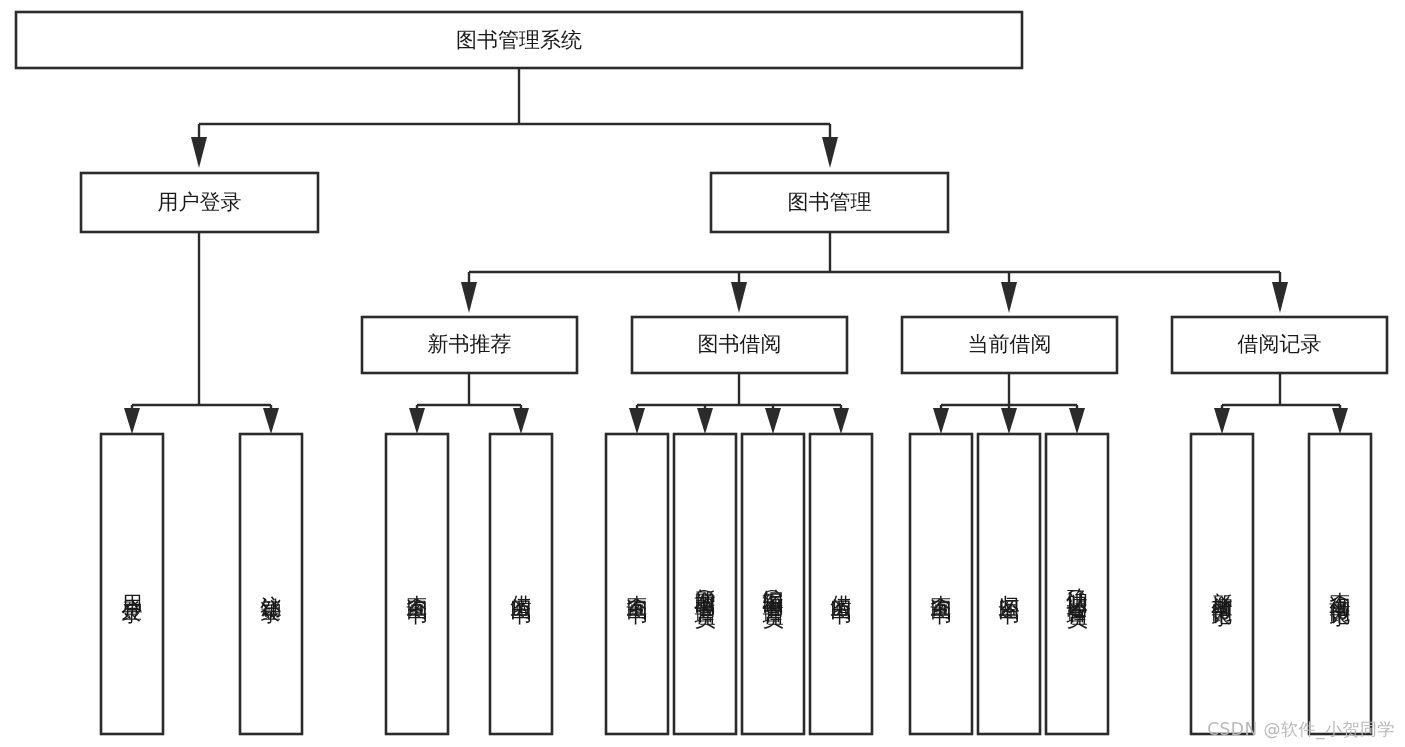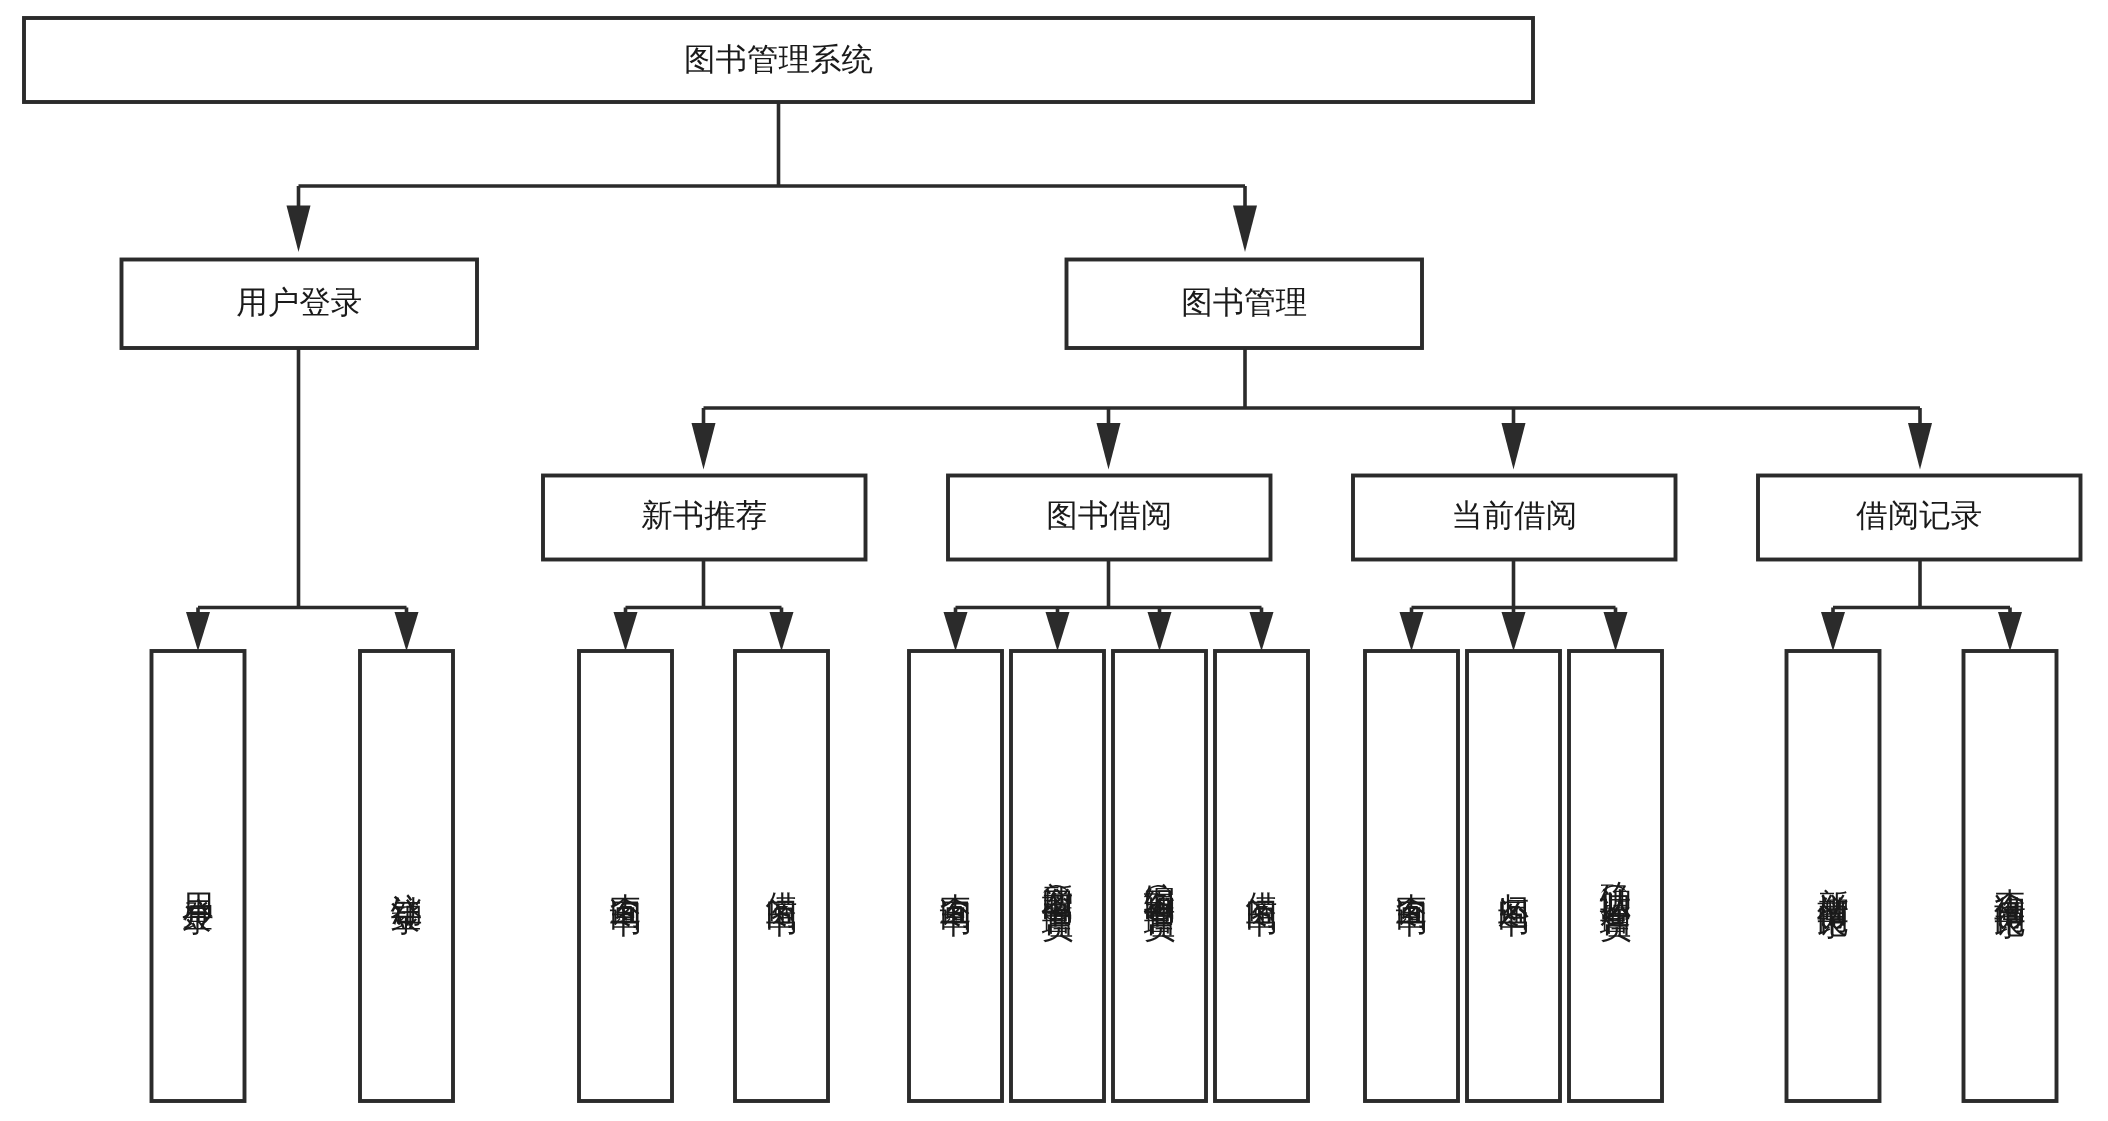--- a/index.html
+++ b/index.html
@@ -198,13 +198,14 @@
   <div class="leaf-label" style="left: 742px; top: 436px; width: 62px; height: 296px; display: flex; align-items: center; justify-content: center;">编辑图书（管理员）</div>
   <div class="leaf-label" style="left: 810px; top: 434px; width: 62px; height: 300px; display: flex; align-items: center; justify-content: center;">借阅图书</div>
 
   <div class="leaf-label" style="left: 910px; top: 434px; width: 62px; height: 300px; display: flex; align-items: center; justify-content: center;">查询图书</div>
   <div class="leaf-label" style="left: 978px; top: 434px; width: 62px; height: 300px; display: flex; align-items: center; justify-content: center;">归还图书</div>
   <div class="leaf-label" style="left: 1046px; top: 436px; width: 62px; height: 296px; display: flex; align-items: center; justify-content: center;">确认归还（管理员）</div>
 
   <div class="leaf-label" style="left: 1191px; top: 434px; width: 62px; height: 300px; display: flex; align-items: center; justify-content: center;">新增借阅记录</div>
   <div class="leaf-label" style="left: 1309px; top: 434px; width: 62px; height: 300px; display: flex; align-items: center; justify-content: center;">查询借阅记录</div>
 
+  <div class="watermark">CSDN @软件_小贺同学</div>
 </div>
 
 </body></html>

